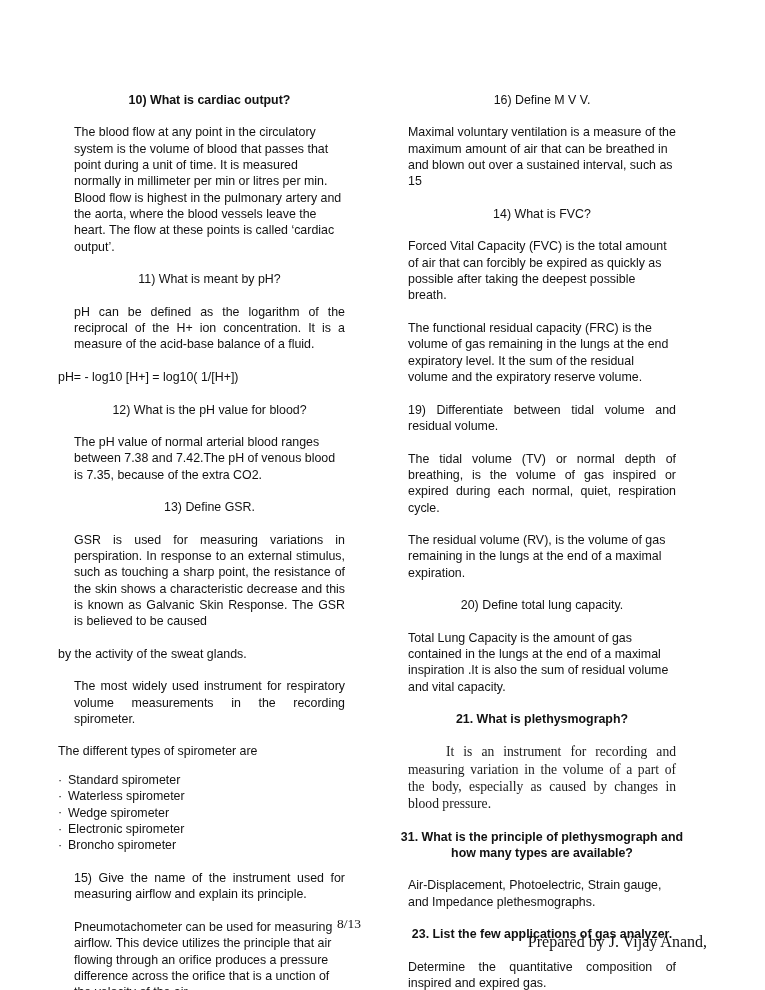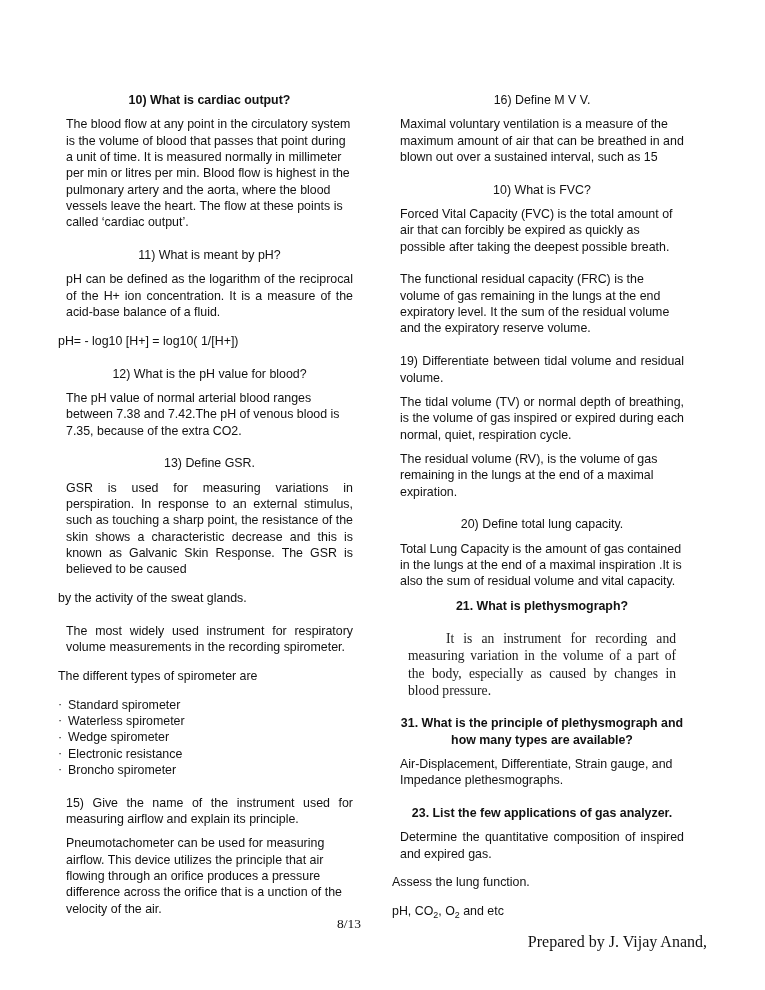--- a/index.html
+++ b/index.html
@@ -36,21 +36,21 @@
     color: #111111;
   }
   .col-left  { left: 58px;  width: 303px; }
   .col-right { left: 392px; width: 300px; }
 
   
   .qa-block { margin: 0 0 16.35px 0; }
   .qa-block.tight { margin-bottom: 0; }
 
   p.line {
-    margin: 8px;
+    margin: 16px;
     padding: 0;
     text-align: justify;
     text-justify: inter-word;
   }
   
   p.line:last-child { text-align: left; }
 
   .q-head {
     margin: 0;
     text-align: center;
@@ -142,41 +142,41 @@
       <p class="plain">by the activity of the sweat glands.</p>
     </div>
 
     <div class="qa-block">
       <p class="line">The most widely used instrument for respiratory volume measurements in the recording spirometer.</p>
       <p class="plain">The different types of spirometer are</p>
       <ul class="dotlist">
         <li>Standard spirometer</li>
         <li>Waterless spirometer</li>
         <li>Wedge spirometer</li>
-        <li>Electronic resistance</li>
+        <li>Electronic spirometer</li>
         <li>Broncho spirometer</li>
       </ul>
     </div>
 
     <div class="qa-block tight">
       <p class="line">15) Give the name of the instrument used for measuring airflow and explain its principle.</p>
       <p class="line">Pneumotachometer can be used for measuring airflow. This device utilizes the principle that air flowing through an orifice produces a pressure difference across the orifice that is a unction of the velocity of the air.</p>
     </div>
 
   </div>
 
   <div class="col col-right">
 
     <div class="qa-block">
       <p class="q-head">16) Define M V V.</p>
       <p class="line">Maximal voluntary ventilation is a measure of the maximum amount of air that can be breathed in and blown out over a sustained interval, such as 15</p>
     </div>
 
     <div class="qa-block">
-      <p class="q-head">10) What is FVC?</p>
+      <p class="q-head">14) What is FVC?</p>
       <p class="line">Forced Vital Capacity (FVC) is the total amount of air that can forcibly be expired as quickly as possible after taking the deepest possible breath.</p>
     </div>
 
     <div class="qa-block">
       <p class="line">The functional residual capacity (FRC) is the volume of gas remaining in the lungs at the end expiratory level. It the sum of the residual volume and the expiratory reserve volume.</p>
     </div>
 
     <div class="qa-block">
       <p class="line">19) Differentiate between tidal volume and residual volume.</p>
       <p class="line">The tidal volume (TV) or normal depth of breathing, is the volume of gas inspired or expired during each normal, quiet, respiration cycle.</p>
@@ -188,21 +188,21 @@
       <p class="line">Total Lung Capacity is the amount of gas contained in the lungs at the end of a maximal inspiration .It is also the sum of residual volume and vital capacity.</p>
     </div>
 
     <div class="qa-block tight">
       <p class="q-head bold">21. What is plethysmograph?</p>
       <p class="serif-answer">It is an instrument for recording and measuring variation in the volume of a part of the body, especially as caused by changes in blood pressure.</p>
     </div>
 
     <div class="qa-block">
       <p class="q-head bold">31. What is the principle of plethysmograph and how many types are available?</p>
-      <p class="line">Air-Displacement, Differentiate, Strain gauge, and Impedance plethesmographs.</p>
+      <p class="line">Air-Displacement, Photoelectric, Strain gauge, and Impedance plethesmographs.</p>
     </div>
 
     <div class="qa-block tight">
       <p class="q-head bold">23. List the few applications of gas analyzer.</p>
       <p class="line">Determine the quantitative composition of inspired and expired gas.</p>
       <p class="plain">Assess the lung function.</p>
       <p class="plain"><span>pH, CO</span><sub>2</sub><span>, O</span><sub>2</sub><span> and etc</span></p>
     </div>
 
   </div>

